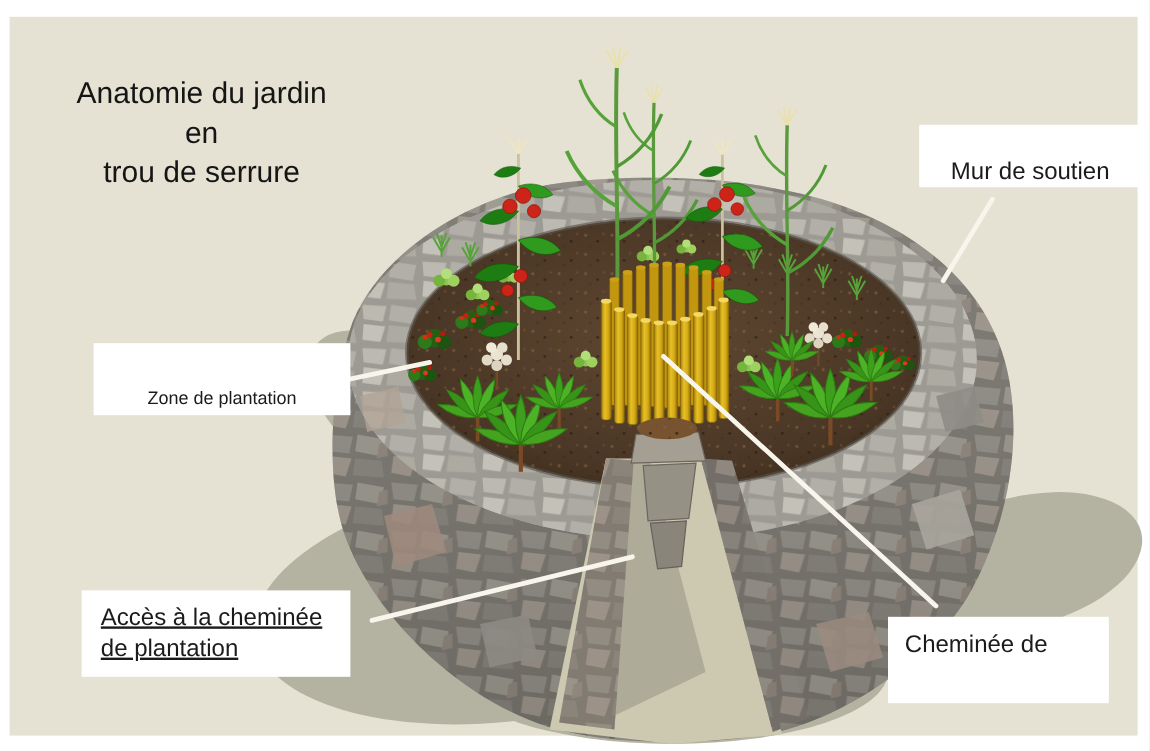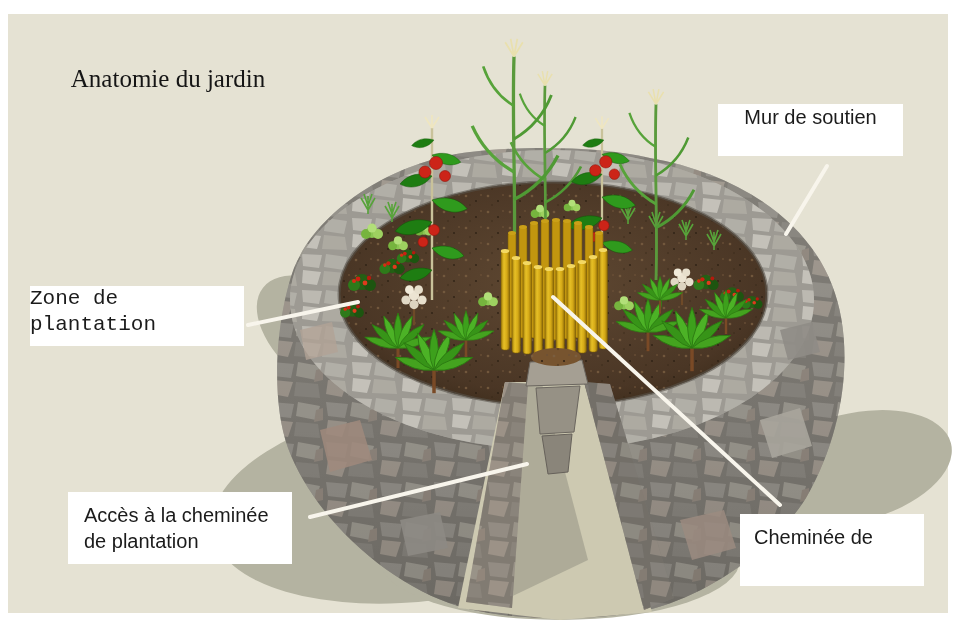--- a/index.html
+++ b/index.html
@@ -7,30 +7,30 @@
     width:958px;height:626px;position:relative;background:#ffffff;
     font-family:"Liberation Sans","DejaVu Sans",sans-serif;overflow:hidden;
   }
   .canvas{
     position:absolute;left:8px;top:14px;width:940px;height:599px;
     background:var(--background,#e5e2d3);
   }
   svg.scene{position:absolute;left:0;top:0;width:958px;height:626px;pointer-events:none;}
   .page-title{
     position:absolute;left:42px;top:62px;width:252px;
-    font-size:25px;line-height:33px;color:#151515;text-align:center;font-family:Liberation Serif, serif;
+    font-size:25px;line-height:33px;color:#151515;text-align:center;
   }
   .lbl{
     position:absolute;background:var(--label-background,#fff);color:var(--label-text,#1b1b1b);
     font-size:20px;line-height:26px;box-sizing:border-box;
   }
-  .lbl.center{display:flex;align-items:flex-start;justify-content:center;}
+  .lbl.center{display:flex;align-items:flex-end;justify-content:center;margin-left:48px;}
   .lbl-mur{left:718px;top:104px;width:185px;height:52px;}
-  .lbl-zone{left:30px;top:286px;width:214px;height:60px;font-size:21px;font-family:Liberation Mono, monospace;}
-  .lbl-acces{left:68px;top:492px;width:224px;height:72px;padding:10px 0 10px 16px;}
+  .lbl-zone{left:30px;top:286px;width:214px;height:60px;font-size:15px;}
+  .lbl-acces{left:68px;top:492px;width:224px;height:72px;padding:10px 0 10px 16px;text-decoration:underline;}
   .lbl-cheminee{left:740px;top:514px;width:184px;height:72px;padding:10px 0 10px 14px;}
   .leader{stroke:var(--leader-line,#f8f5ec);stroke-width:4;stroke-linecap:round;fill:none;}
   .shadow-blob{fill:var(--shadow,#b4b3a1);}
   .soil-base{fill:var(--soil-brown,#4e3a28);}
   .tomato-fruit{fill:var(--tomato-red,#cc2418);stroke:#8e160d;stroke-width:0.6;}
 </style>
 </head>
 <body>
 
 <div class="canvas"></div>
@@ -284,20 +284,22 @@
   <g>
     <line class="leader" x1="827" y1="166" x2="786" y2="234"></line>
     <line class="leader" x1="248" y1="325" x2="358" y2="302"></line>
     <line class="leader" x1="310" y1="517" x2="527" y2="464"></line>
     <line class="leader" x1="780" y1="505" x2="553" y2="297"></line>
   </g>
 </svg>
 
 <div class="page-title">
   <div>Anatomie du jardin</div>
+  <div>en</div>
+  <div>trou de serrure</div>
 </div>
 
 <div class="lbl lbl-mur center">
   <span>Mur de soutien</span>
 </div>
 
 <div class="lbl lbl-zone center">
   <span>Zone de plantation</span>
 </div>
 

